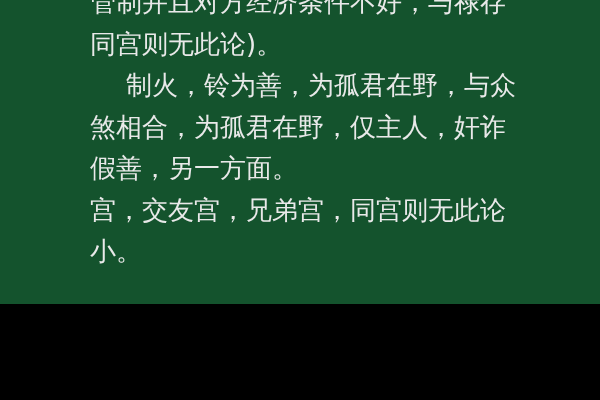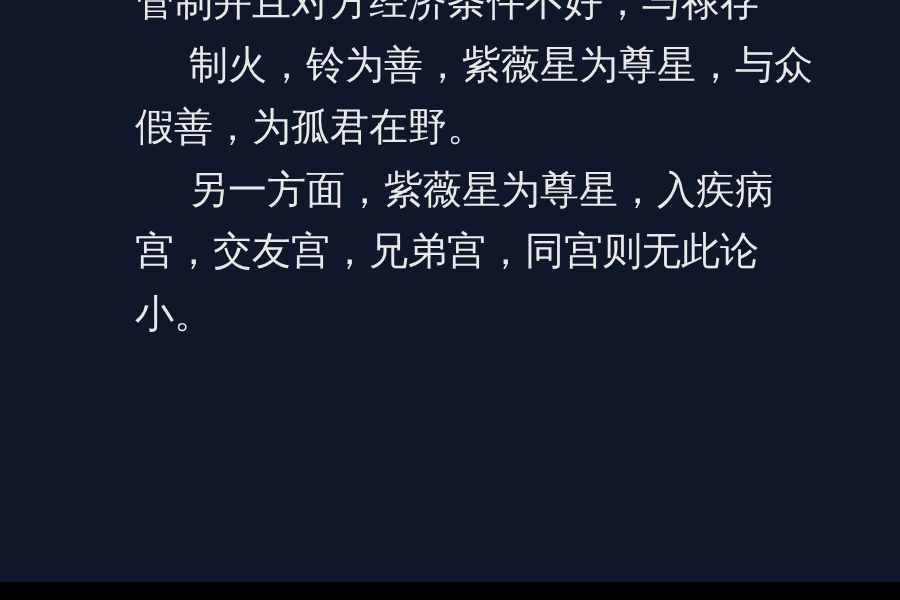--- a/index.html
+++ b/index.html
@@ -6,22 +6,22 @@
     margin: 0;
     padding: 0;
     width: 600px;
     height: 400px;
     background: #000000;
     overflow: hidden;
   }
   .reader-page {
     position: relative;
     width: 600px;
-    height: 388px;
-    background: #0f172a;
+    height: 304px;
+    background: #14532d;
     overflow: hidden;
   }
   .text-block {
     position: absolute;
     left: 90px;
     top: -18px;
     width: 440px;
     font-family: "DejaVu Sans", sans-serif;
     font-size: 26px;
     line-height: 41.5px;
@@ -36,19 +36,20 @@
   .text-line.indent {
     text-indent: 36px;
   }
 </style>
 </head>
 <body>
 
 <div class="reader-page">
   <div class="text-block">
     <div class="text-line">管制并且对方经济条件不好，与禄存</div>
-    <div class="text-line indent">制火，铃为善，紫薇星为尊星，与众</div>
-    <div class="text-line">假善，为孤君在野。</div>
-    <div class="text-line indent">另一方面，紫薇星为尊星，入疾病</div>
+    <div class="text-line">同宫则无此论)。</div>
+    <div class="text-line indent">制火，铃为善，为孤君在野，与众</div>
+    <div class="text-line">煞相合，为孤君在野，仅主人，奸诈</div>
+    <div class="text-line">假善，另一方面。</div>
     <div class="text-line">宫，交友宫，兄弟宫，同宫则无此论</div>
     <div class="text-line">小。</div>
   </div>
 </div>
 
 </body></html>

